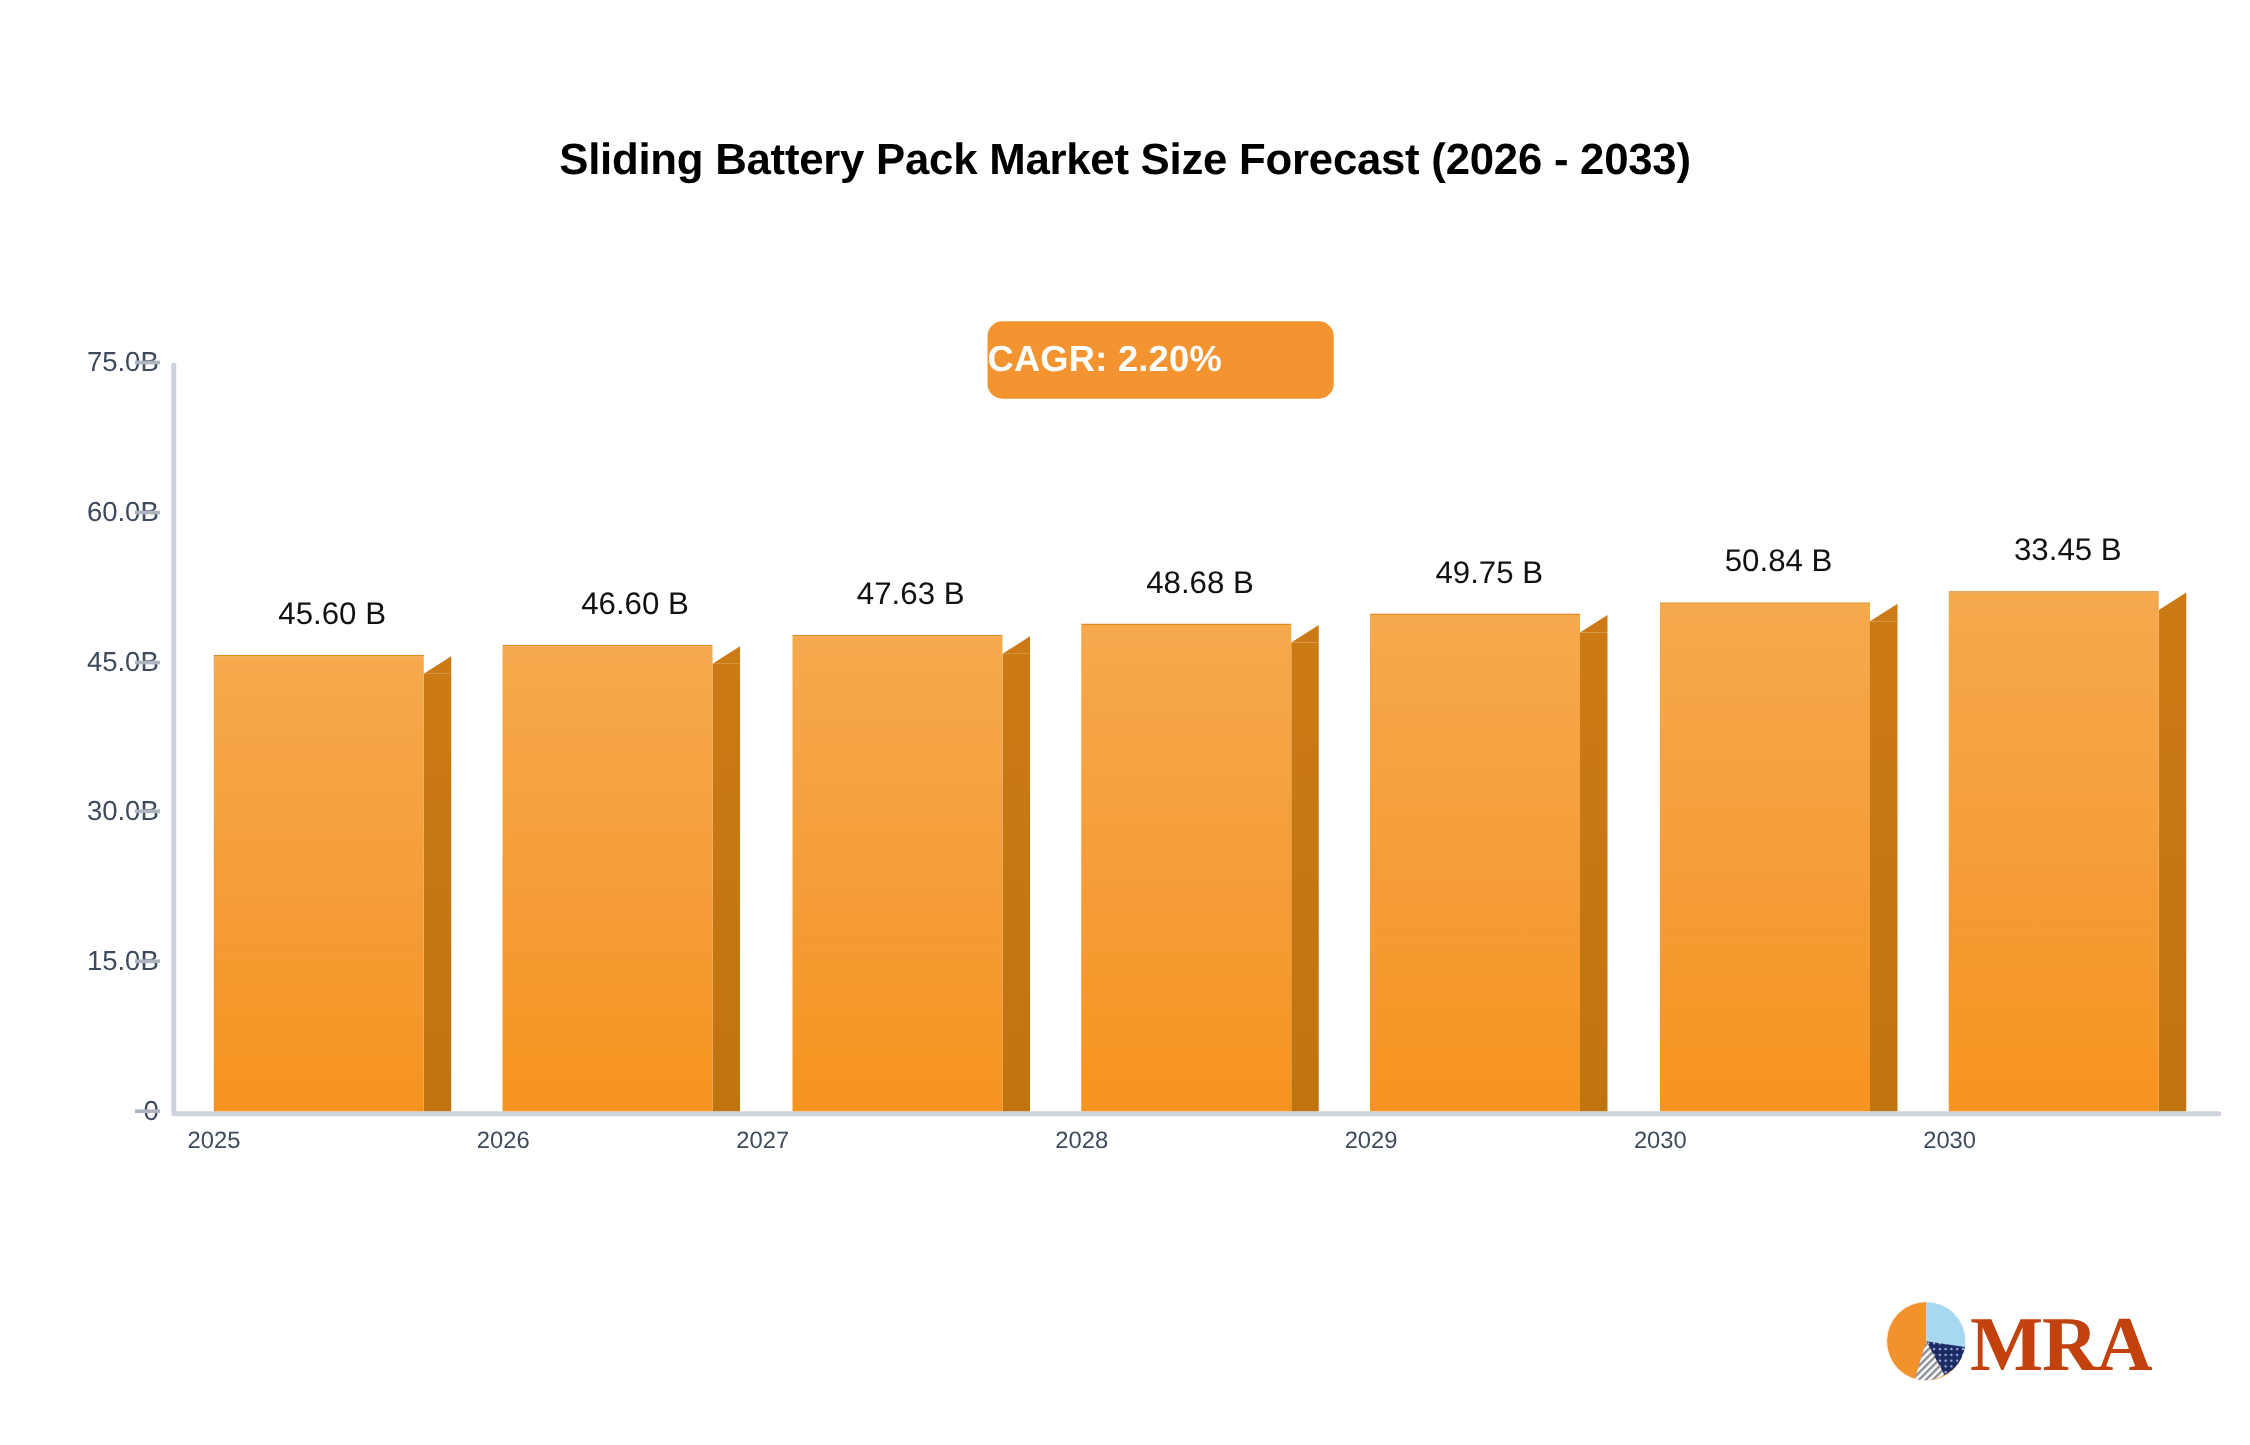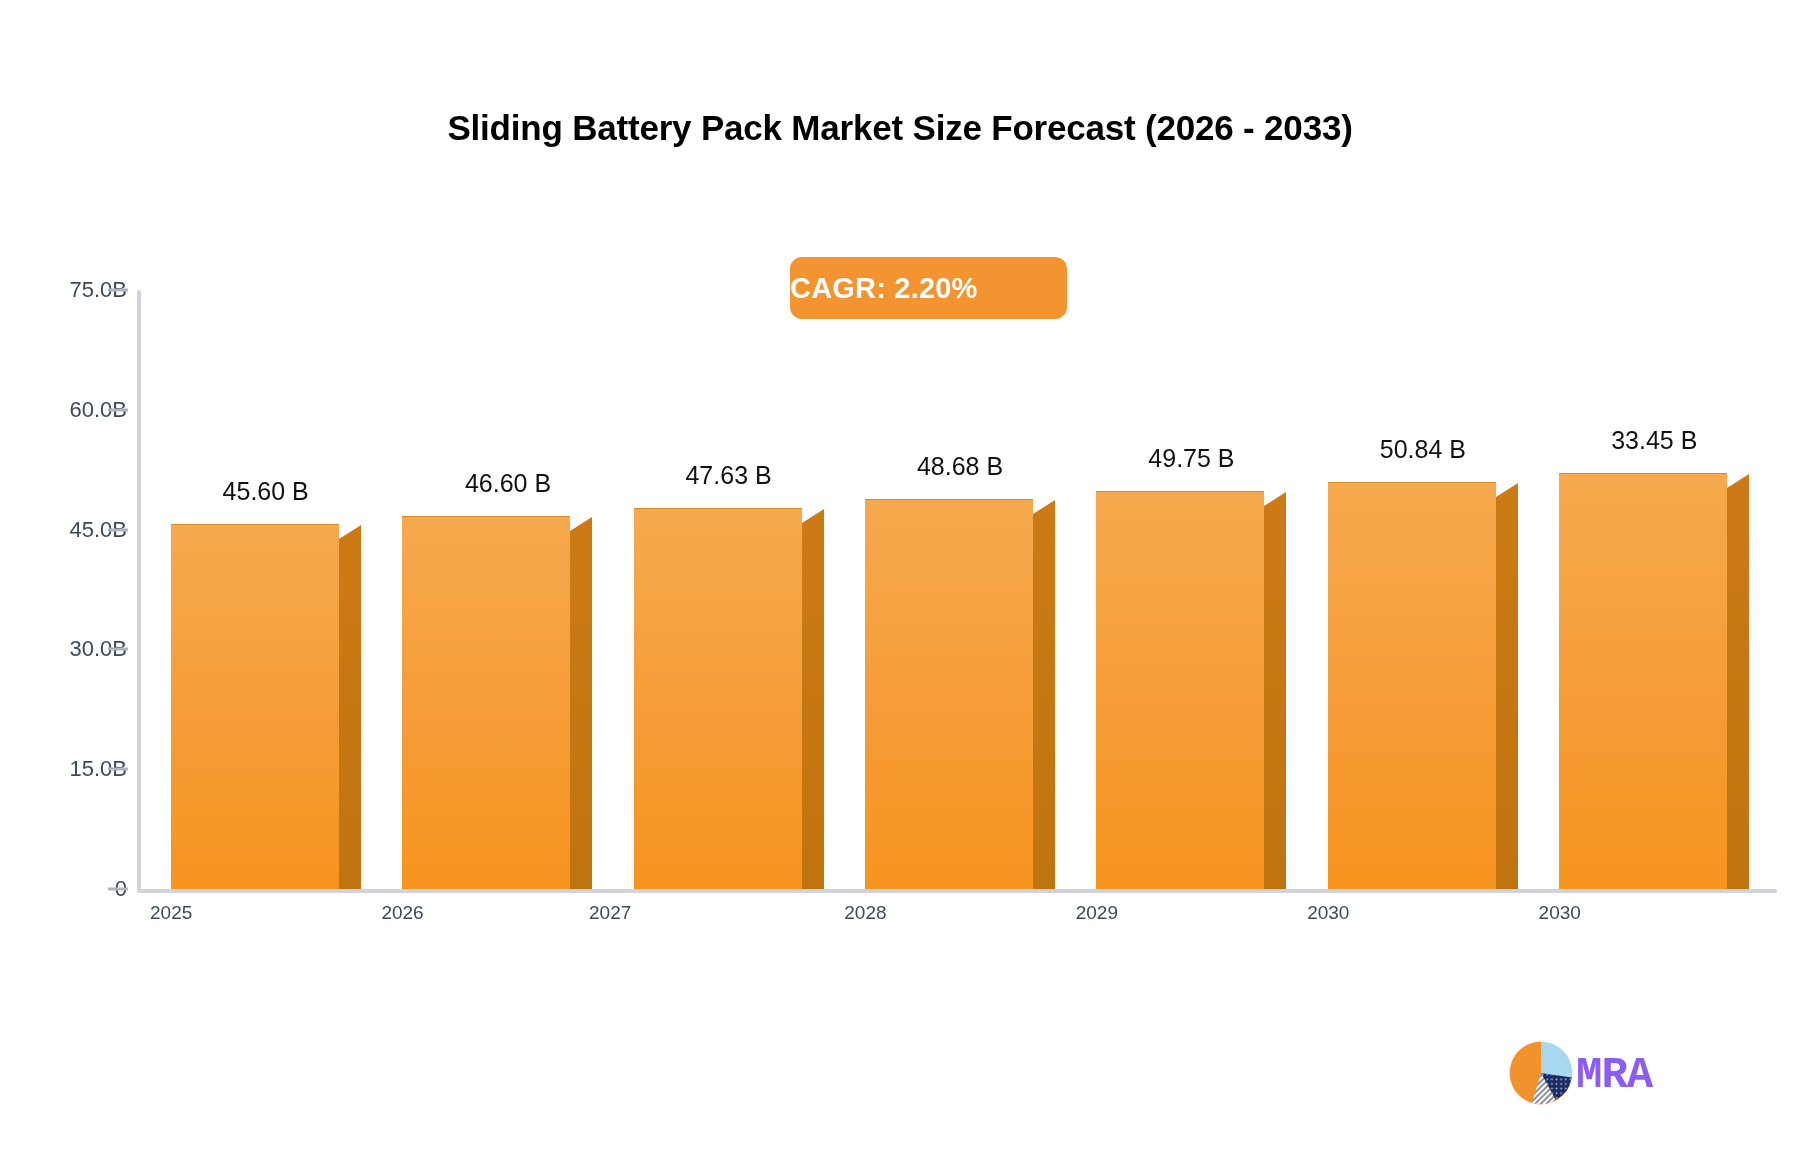--- a/index.html
+++ b/index.html
@@ -151,24 +151,24 @@
   
   .logo {
     position: absolute;
     left: 1508px;
     top: 1040px;
     display: flex;
     align-items: center;
     gap: 2px;
   }
   .logo-text {
-    font-family: Liberation Mono, monospace;
-    font-size: 44px;
+    font-family: Liberation Serif, serif;
+    font-size: 62px;
     font-weight: bold;
-    color: #8b5cf6;
+    color: #c2410c;
     line-height: 1;
     letter-spacing: -1px;
   }
 </style>
 </head>
 <body>
 
 <div id="chart-root">
 
   <div class="title">Sliding Battery Pack Market Size Forecast (2026 - 2033)</div>

